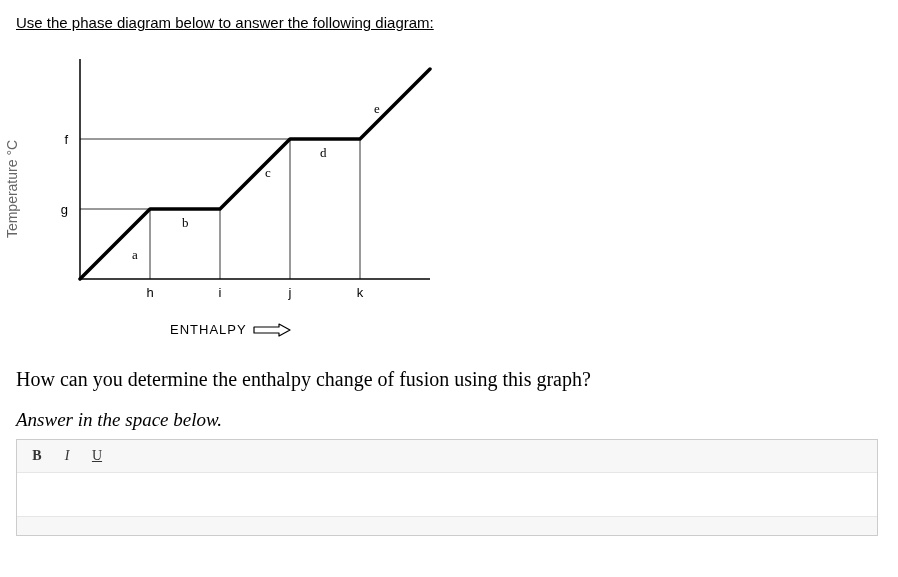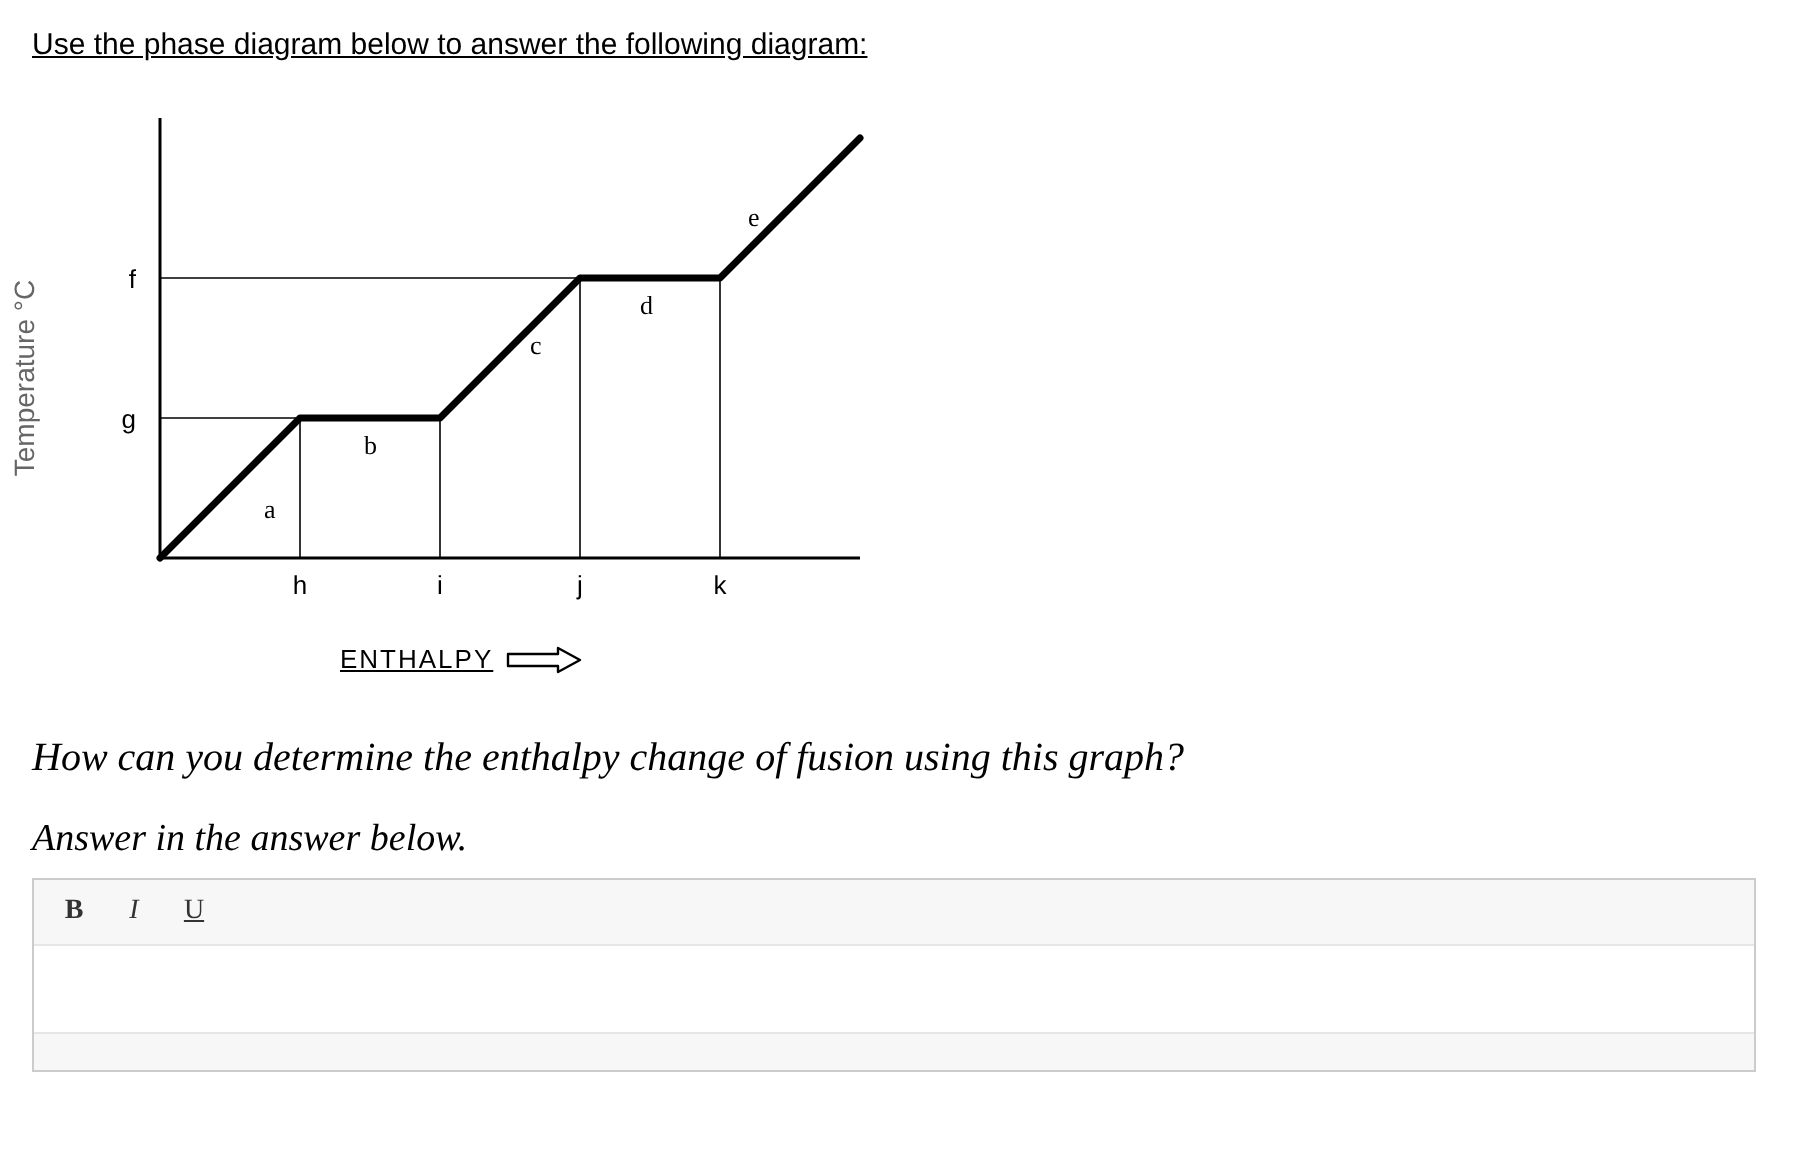--- a/index.html
+++ b/index.html
@@ -38,35 +38,33 @@
     left: 150px;
     bottom: 2px;
     display: flex;
     align-items: center;
     gap: 6px;
   }
   .xlabel {
     font-size: 13px;
     letter-spacing: 1px;
     font-family: Arial, sans-serif;
-    text-decoration: underline;
   }
   .arrow {
     width: 38px;
     height: 14px;
   }
   svg.plot {
     position: absolute;
     left: 20px;
     top: 0;
     width: 400px;
     height: 270px;
   }
   .question {
-    font-style: italic;
     font-size: 20px;
     margin-top: 29px;
     margin-bottom: 18px;
     font-family: "Times New Roman", Times, serif;
   }
   .answer-label {
     font-style: italic;
     font-size: 19px;
     margin-bottom: 8px;
     font-family: "Times New Roman", Times, serif;
@@ -159,21 +157,21 @@
   <div class="xlabel-row">
     <span class="xlabel">ENTHALPY</span>
     <svg class="arrow" viewBox="0 0 38 14">
       <path d="M1 4 H26 V1 L37 7 L26 13 V10 H1 Z" fill="none" stroke="#000" stroke-width="1.2" stroke-linejoin="round"></path>
     </svg>
   </div>
 </div>
 
 <div class="question">How can you determine the enthalpy change of fusion using this graph?</div>
 
-<div class="answer-label">Answer in the answer below.</div>
+<div class="answer-label">Answer in the space below.</div>
 
 <div class="editor">
   <div class="toolbar">
     <div class="tbtn bold">B</div>
     <div class="tbtn italic">I</div>
     <div class="tbtn underline">U</div>
   </div>
   <div class="editor-body" contenteditable="true" style=""></div>
   <div class="editor-status"></div>
 </div>

